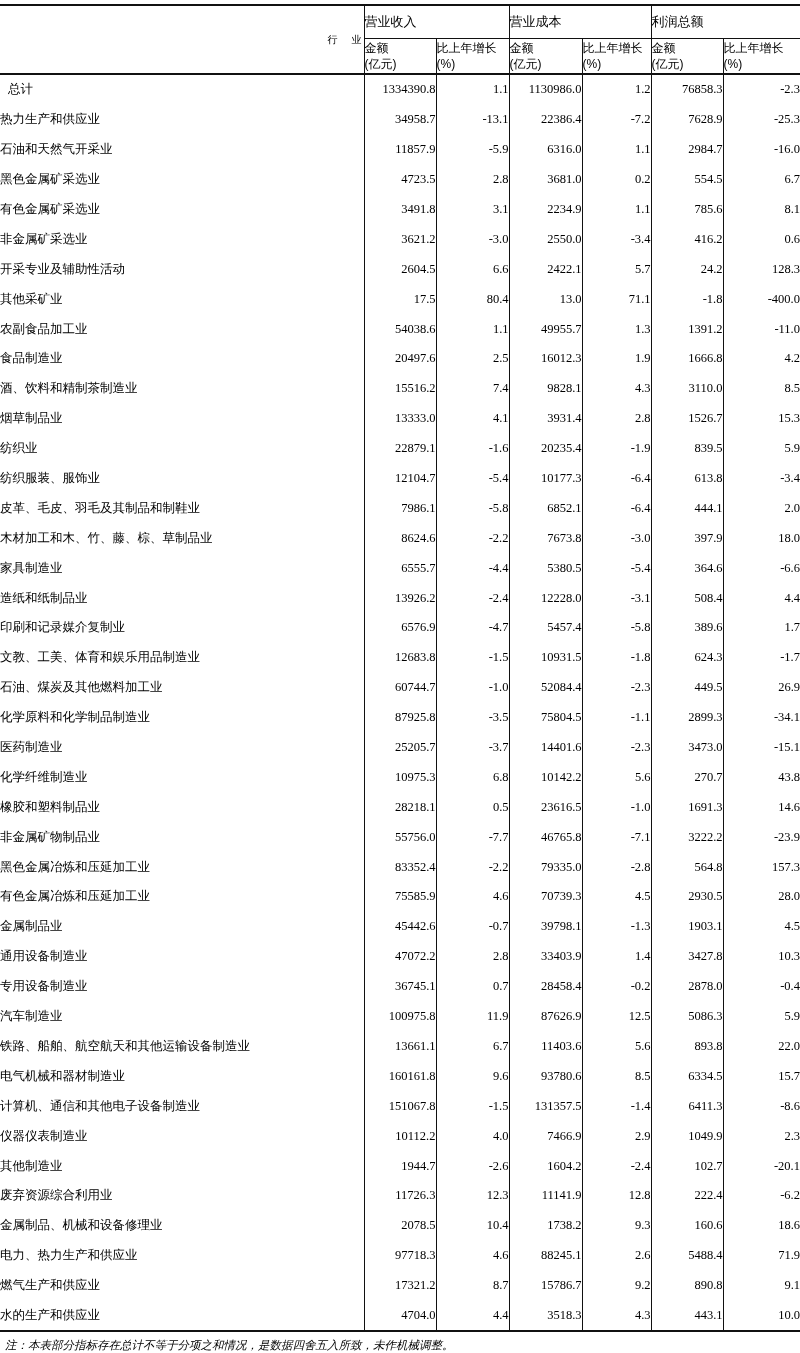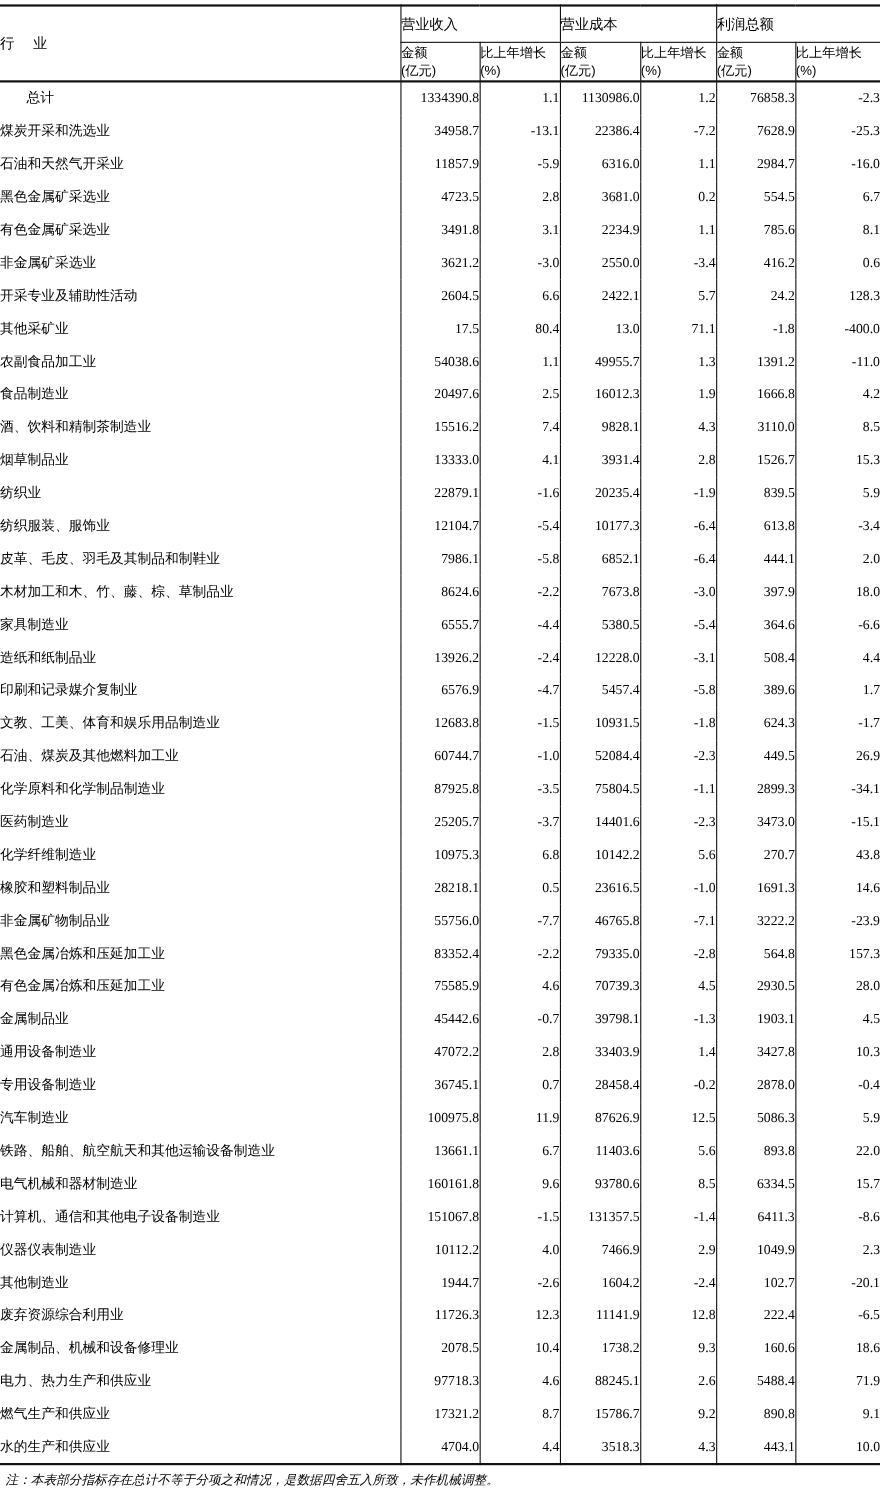--- a/index.html
+++ b/index.html
@@ -36,22 +36,22 @@
     white-space: nowrap;
   }
   
   .g-sep { border-left: 1px solid #111; }  
   .s-sep { border-left: 1px solid #111; }  
   
   thead { border-bottom: 2px solid #111; }
   tr.grp-row { height: 33px; }
   tr.sub-row { height: 36px; }
   th.industry-h {
-    text-align: left;
-    font-size: 13px;
+    text-align: right;
+    font-size: 10px;
     font-weight: 600;
     letter-spacing: 2px;
     font-family: "Liberation Sans", "DejaVu Sans", sans-serif;
   }
   th.grp {
     text-align: left;
     font-size: 13px;
     font-weight: 600;
     border-bottom: 1px solid #111;
     font-family: "Liberation Sans", "DejaVu Sans", sans-serif;
@@ -65,21 +65,21 @@
   }
   
   tbody td { height: 29.9px; font-size: 12.5px; }
   td.industry {
     text-align: left;
     padding-left: 20px;
     font-weight: 600;
     font-size: 12.5px;
     font-family: "Liberation Sans", "DejaVu Sans", sans-serif;
   }
-  td.industry.total { padding-left: 24px; margin-left: 30px; }
+  td.industry.total { padding-left: 8px; margin-left: 30px; }
   td.num { text-align: right; font-family: "Liberation Serif", "DejaVu Serif", serif; }
   td.amt { padding-right: 10px; }
   td.pct { padding-right: 8px; }
   
   .note {
     margin: 6px 0 0 5px;
     font-size: 11.5px;
     font-style: italic;
     font-family: "Liberation Serif", "DejaVu Serif", serif;
     color: #000;
@@ -137,21 +137,21 @@
         <tr>
           <td class="industry total">总计</td>
           <td class="num amt g-sep">1334390.8</td>
           <td class="num pct s-sep">1.1</td>
           <td class="num amt g-sep">1130986.0</td>
           <td class="num pct s-sep">1.2</td>
           <td class="num amt g-sep">76858.3</td>
           <td class="num pct s-sep">-2.3</td>
         </tr>
         <tr>
-          <td class="industry">煤炭开采和洗选业</td>
+          <td class="industry">热力生产和供应业</td>
           <td class="num amt g-sep">34958.7</td>
           <td class="num pct s-sep">-13.1</td>
           <td class="num amt g-sep">22386.4</td>
           <td class="num pct s-sep">-7.2</td>
           <td class="num amt g-sep">7628.9</td>
           <td class="num pct s-sep">-25.3</td>
         </tr>
         <tr>
           <td class="industry">石油和天然气开采业</td>
           <td class="num amt g-sep">11857.9</td>
@@ -467,21 +467,21 @@
           <td class="num amt g-sep">102.7</td>
           <td class="num pct s-sep">-20.1</td>
         </tr>
         <tr>
           <td class="industry">废弃资源综合利用业</td>
           <td class="num amt g-sep">11726.3</td>
           <td class="num pct s-sep">12.3</td>
           <td class="num amt g-sep">11141.9</td>
           <td class="num pct s-sep">12.8</td>
           <td class="num amt g-sep">222.4</td>
-          <td class="num pct s-sep">-6.5</td>
+          <td class="num pct s-sep">-6.2</td>
         </tr>
         <tr>
           <td class="industry">金属制品、机械和设备修理业</td>
           <td class="num amt g-sep">2078.5</td>
           <td class="num pct s-sep">10.4</td>
           <td class="num amt g-sep">1738.2</td>
           <td class="num pct s-sep">9.3</td>
           <td class="num amt g-sep">160.6</td>
           <td class="num pct s-sep">18.6</td>
         </tr>

